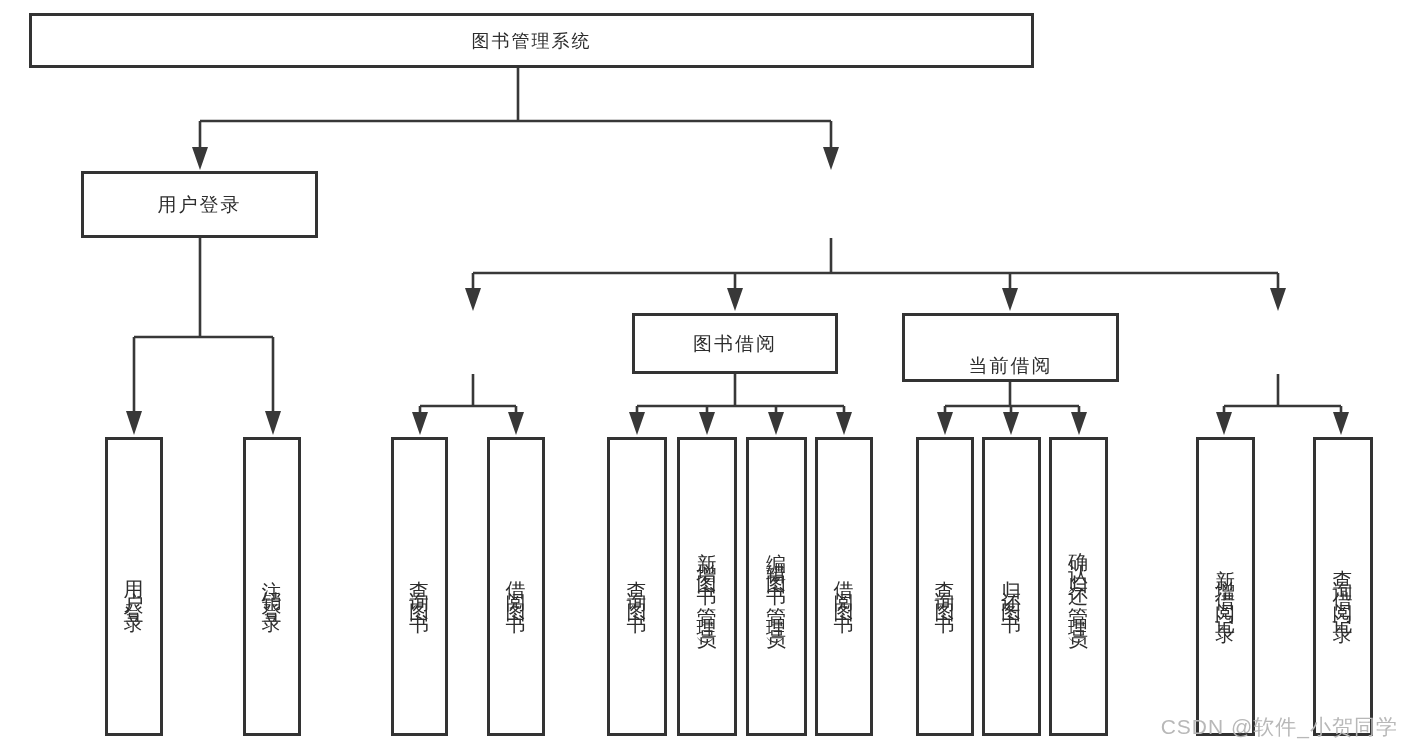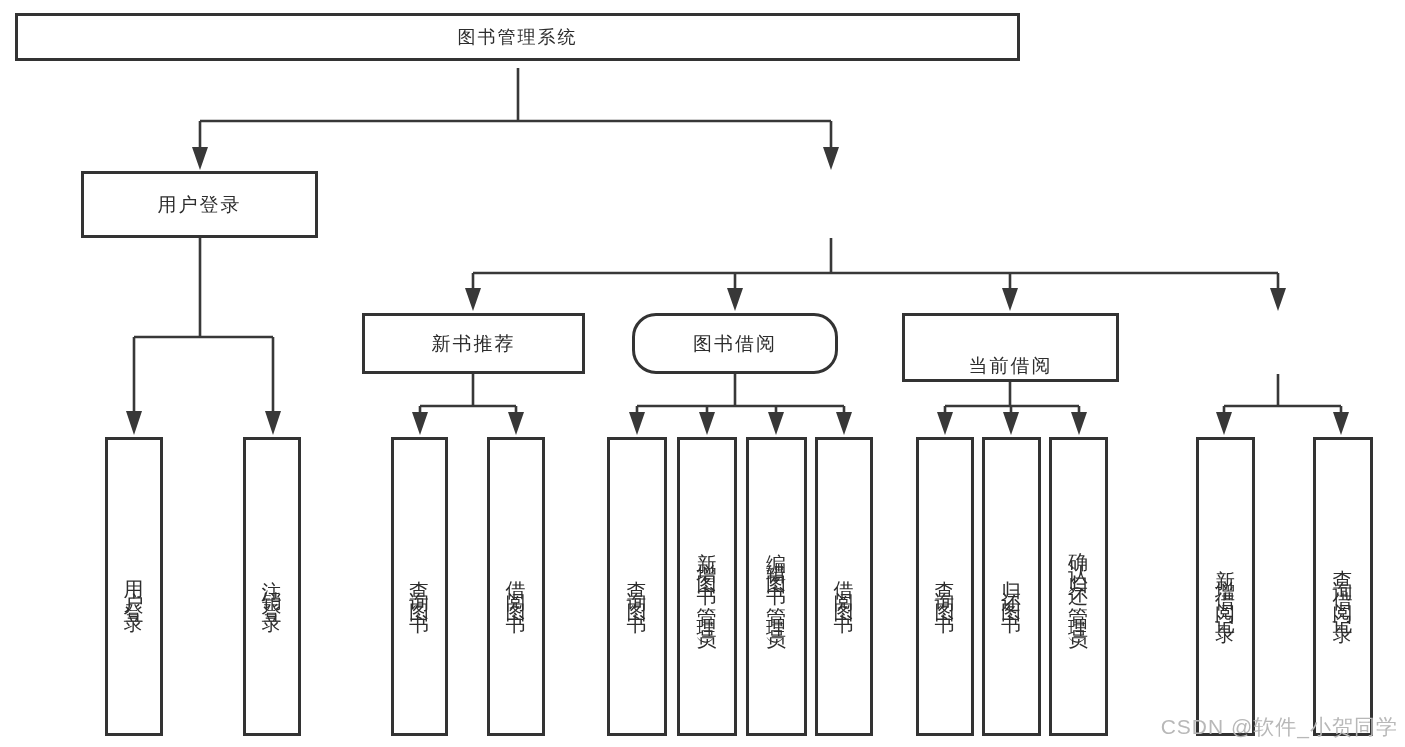--- a/index.html
+++ b/index.html
@@ -103,32 +103,29 @@
       <polygon points="1003,412 1019,412 1011,435"></polygon>
       <polygon points="1071,412 1087,412 1079,435"></polygon>
     </g>
     <g>
       <path d="M1278,374 V406 M1224,406 H1341 M1224,406 V414 M1341,406 V414"></path>
       <polygon points="1216,412 1232,412 1224,435"></polygon>
       <polygon points="1333,412 1349,412 1341,435"></polygon>
     </g>
   </svg>
 
-  <div class="node root" style="left:15px; top:13px; width:1005px; height:48px;">
+  <div class="node root" style="left:29px; top:13px; width:1005px; height:55px;">
     <span class="h-label">图书管理系统</span>
   </div>
 
   <div class="node" style="left:81px; top:171px; width:237px; height:67px;">
     <span class="h-label">用户登录</span>
   </div>
 
-  <div class="node" style="left:362px; top:313px; width:223px; height:61px;">
-    <span class="h-label">新书推荐</span>
-  </div>
-  <div class="node" style="left:632px; top:313px; width:206px; height:61px;border-radius:24px;">
+  <div class="node" style="left:632px; top:313px; width:206px; height:61px;">
     <span class="h-label">图书借阅</span>
   </div>
   <div class="node" style="left:902px; top:313px; width:217px; height:69px;align-items:flex-end;">
     <span class="h-label">当前借阅</span>
   </div>
 
   <div class="node" style="left:105px; top:437px; width:58px; height:299px;">
     <span class="v-label">用户登录</span>
   </div>
   <div class="node" style="left:243px; top:437px; width:58px; height:299px;">

